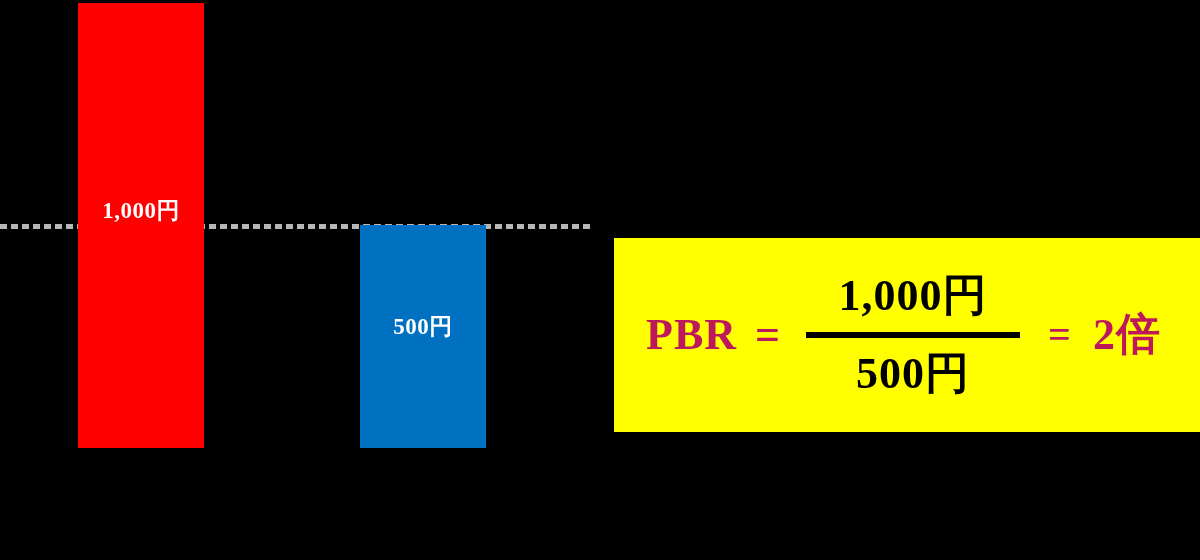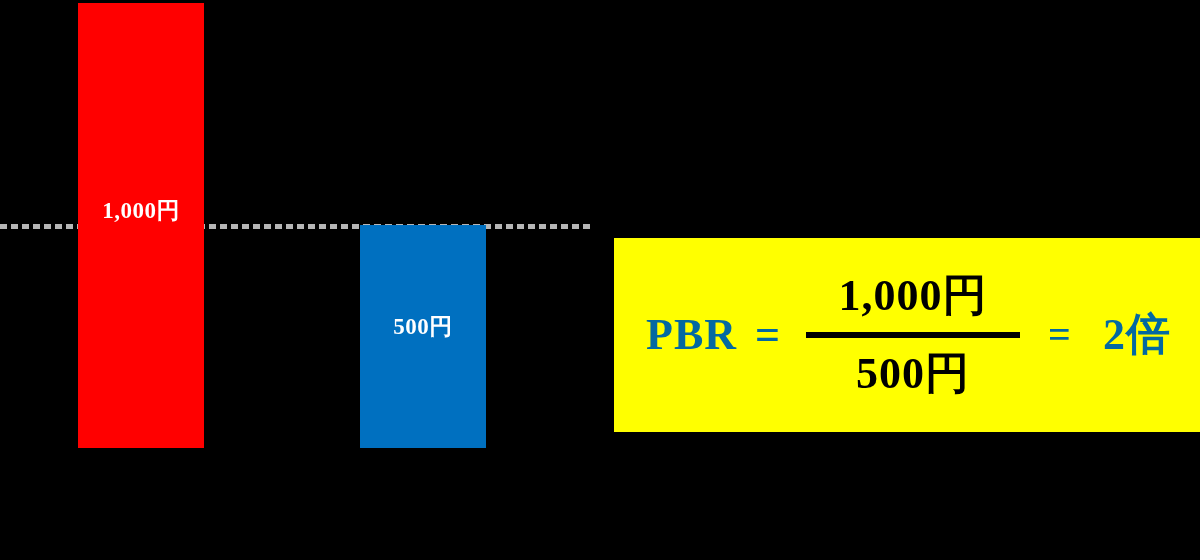--- a/index.html
+++ b/index.html
@@ -91,21 +91,21 @@
     left: 0;
     top: 0;
     width: 100%;
     height: 100%;
     display: flex;
     align-items: center;
     justify-content: flex-start;
   }
 
   .f-term {
-    color: #0369a1;
+    color: #be185d;
     font-weight: bold;
     white-space: nowrap;
     line-height: 1;
   }
 
   #formula-lhs {
     font-size: 44px;
     margin-left: 32px;
     letter-spacing: 1px;
   }
@@ -140,21 +140,21 @@
     background: #000000;
   }
 
   #formula-eq2 {
     font-size: 40px;
     margin-left: 28px;
   }
 
   #formula-result {
     font-size: 44px;
-    margin-left: 32px;
+    margin-left: 22px;
     letter-spacing: 1px;
   }
 </style>
 </head>
 <body>
 
 <div id="stage">
 
   <div class="dashed-line"></div>
 

